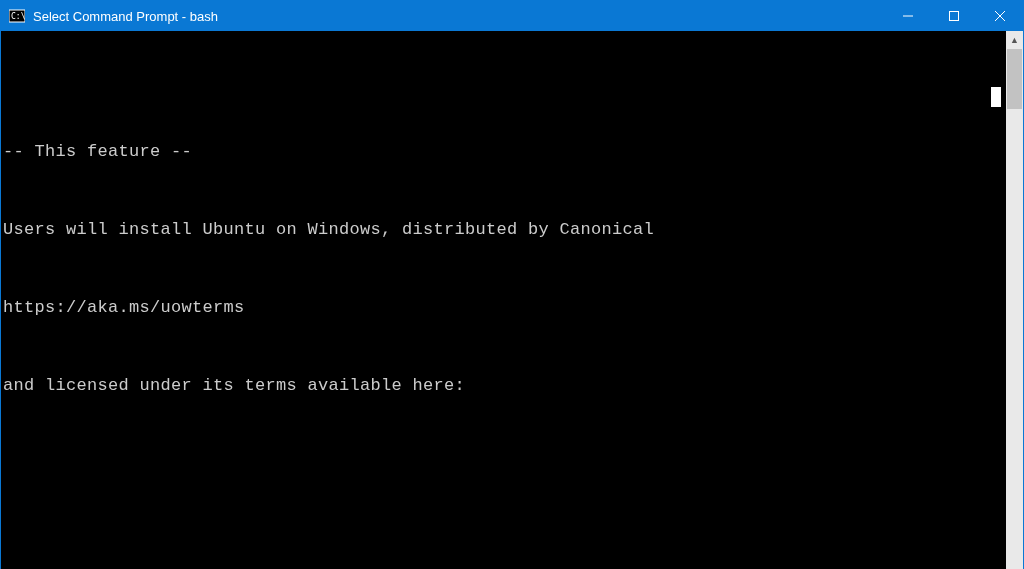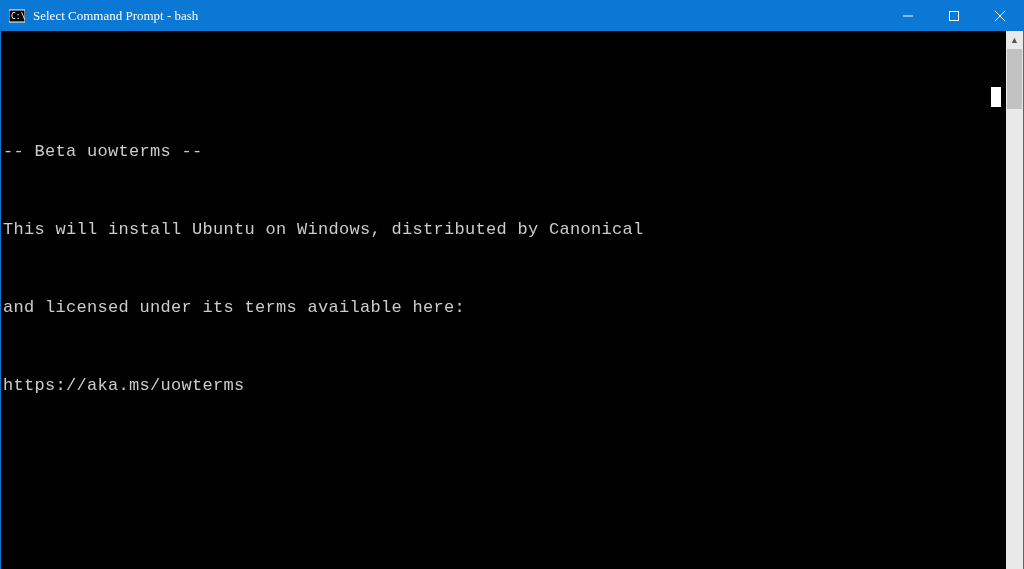--- a/index.html
+++ b/index.html
@@ -36,21 +36,20 @@
       height: 16px;
       margin-left: 8px;
       margin-right: 8px;
       display: flex;
       align-items: center;
       justify-content: center;
     }
     .titlebar .title {
       flex: 1;
       white-space: nowrap;
-      font-family: Liberation Serif, serif;
     }
     .titlebar .btn {
       width: 46px;
       height: 30px;
       display: flex;
       align-items: center;
       justify-content: center;
       color: #fff;
     }
     .titlebar .btn svg {
@@ -140,24 +139,24 @@
       <svg viewBox="0 0 10 10">
           <line x1="0" y1="0" x2="10" y2="10"></line>
           <line x1="10" y1="0" x2="0" y2="10"></line>
         </svg>
     </div>
   </div>
 
   <div class="body-area">
     <div class="terminal">
       <span class="line"></span>
-      <span class="line">-- Beta uowterms --</span>
-      <span class="line">This will install Ubuntu on Windows, distributed by Canonical</span>
+      <span class="line">-- This feature --</span>
+      <span class="line">Users will install Ubuntu on Windows, distributed by Canonical</span>
+      <span class="line">https://aka.ms/uowterms</span>
       <span class="line">and licensed under its terms available here:</span>
-      <span class="line">https://aka.ms/uowterms</span>
       <span class="line"></span>
       
       
       
       
       
       <span class="selection-mark" style="top:56px; right:22px;"></span>
     </div>
     <div class="scrollbar">
       <div class="scroll-arrow up">▲</div>

